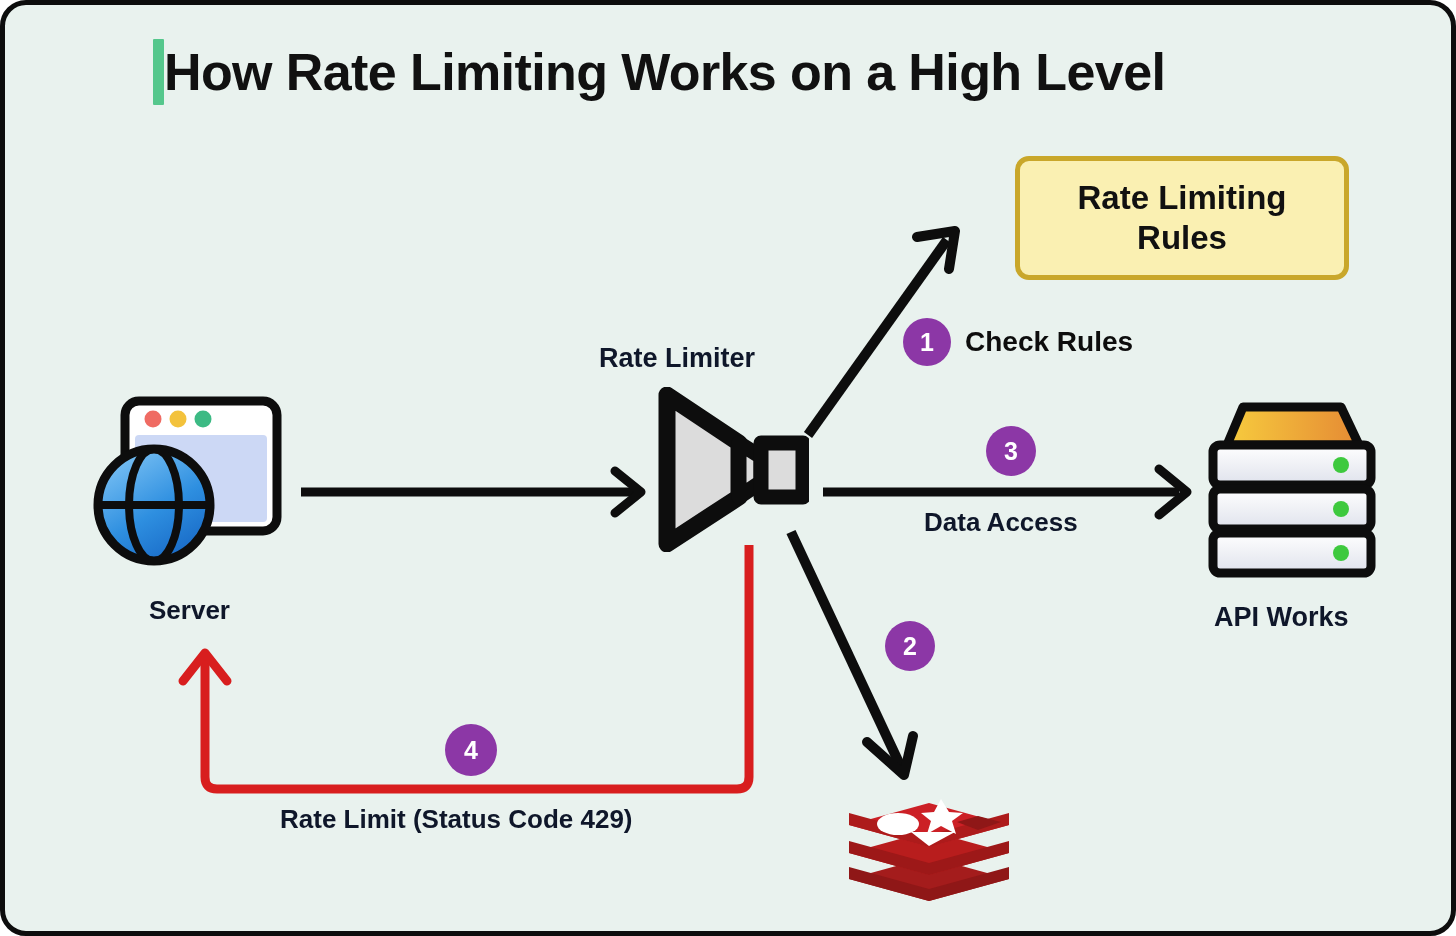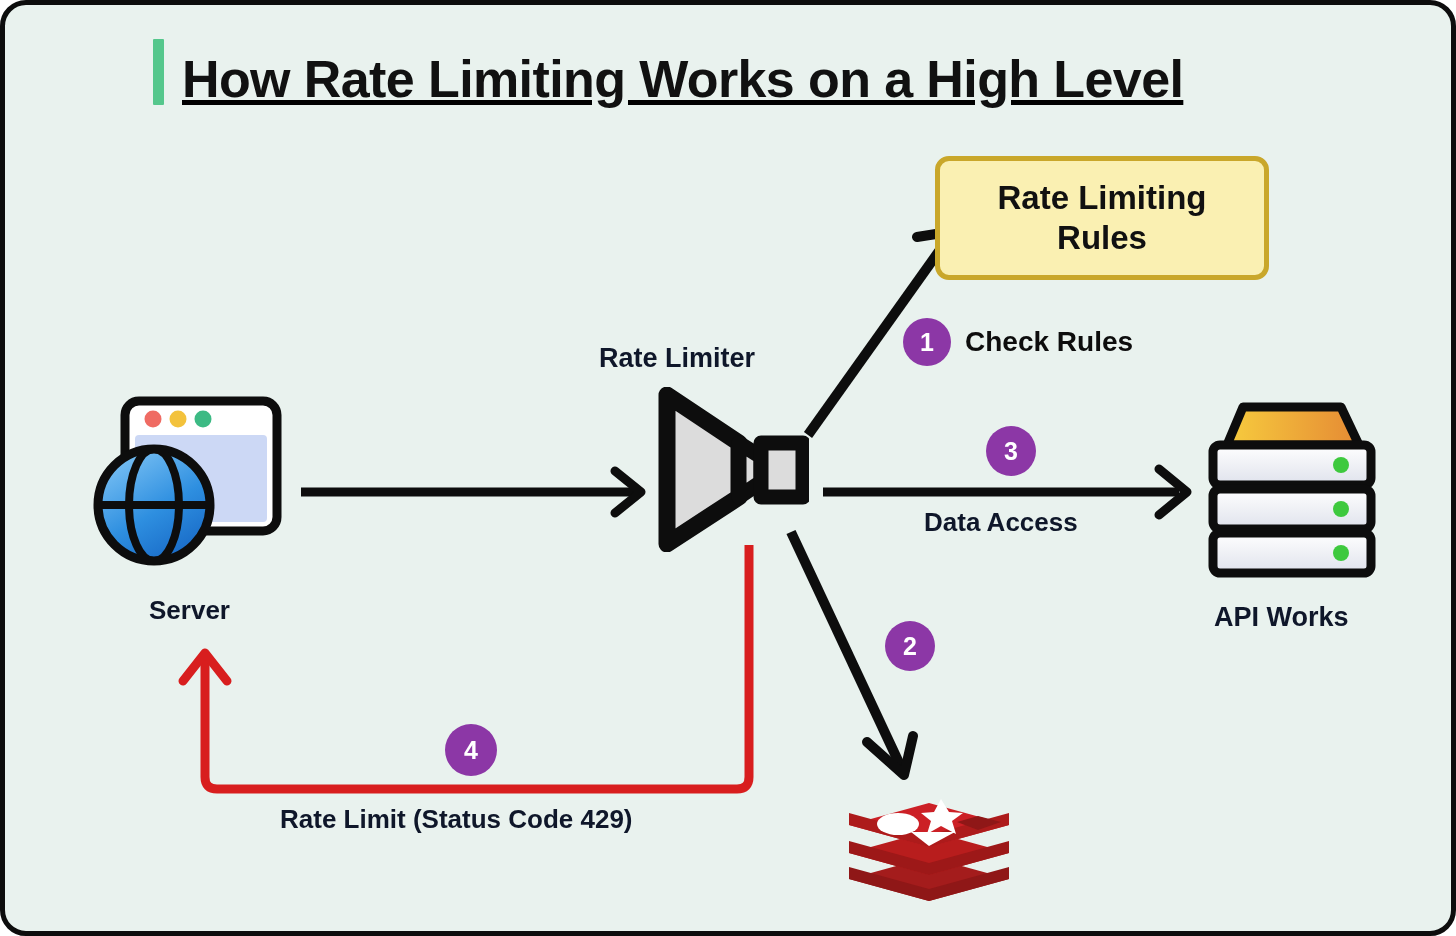--- a/index.html
+++ b/index.html
@@ -27,42 +27,40 @@
     width: 1456px;
     height: 936px;
     pointer-events: none;
   }
   
   .title-row {
     position: absolute;
     left: 148px;
     top: 34px;
     display: flex;
-    align-items: flex-end;
-    gap: 18px;
-    text-decoration: underline;
+    align-items: center;
   }
   .title-bar {
     width: 11px;
     height: 66px;
     background: #55c78c;
     border-radius: 1px;
   }
   .title-text {
     font-size: 52px;
     font-weight: 700;
     color: #111111;
     letter-spacing: -0.6px;
     white-space: nowrap;
     line-height: 1;
   }
   
   .rules-box {
     position: absolute;
-    left: 930px;
+    left: 1010px;
     top: 151px;
     width: 334px;
     height: 124px;
     background: #faf0b2;
     border: 5px solid #c9a72a;
     border-radius: 14px;
     box-sizing: border-box;
     display: flex;
     align-items: center;
     justify-content: center;

